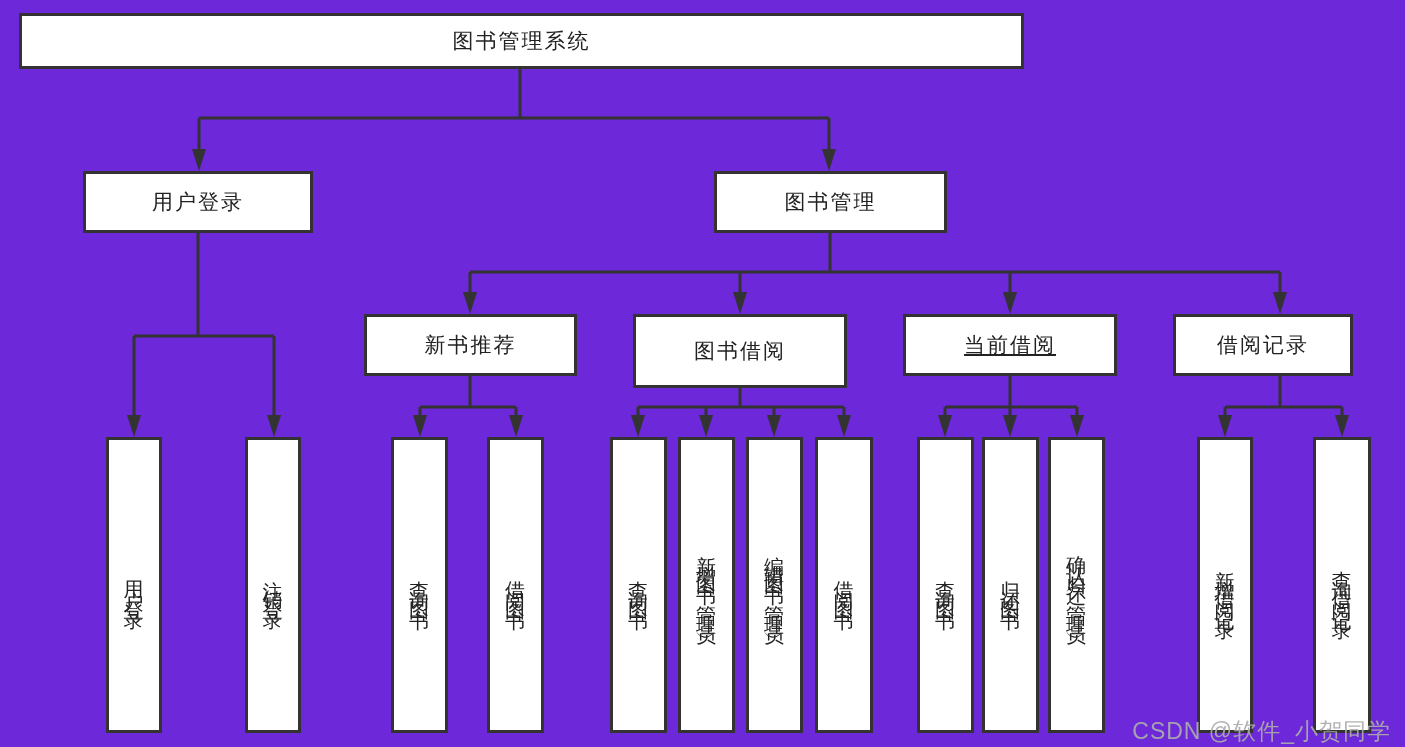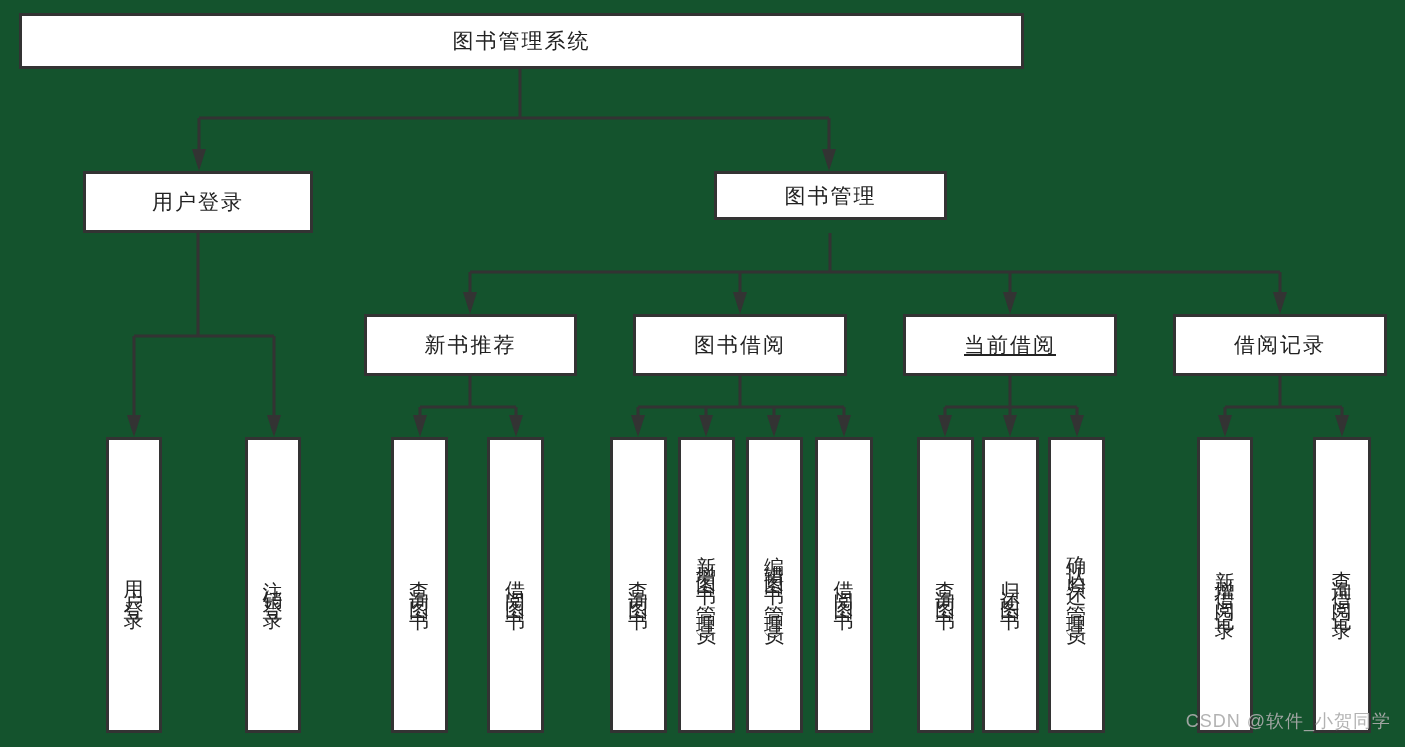--- a/index.html
+++ b/index.html
@@ -1,20 +1,20 @@
 <!DOCTYPE html>
 <html><head>
 <meta charset="utf-8">
 <style>
   html, body { margin: 0; padding: 0; background: #ffffff; }
   #stage {
     position: relative;
     width: 1405px;
     height: 747px;
-    background: #14532d;
+    background: #6d28d9;
     font-family: "Liberation Sans", "DejaVu Sans", sans-serif;
     overflow: hidden;
   }
   #edges {
     position: absolute;
     left: 0; top: 0;
     width: 1405px; height: 747px;
     z-index: 1;
   }
   .node {
@@ -33,22 +33,22 @@
   .leaf .vtext {
     writing-mode: vertical-rl;
     line-height: 1;
     font-size: 20px;
     letter-spacing: 10px;
     color: #222222;
   }
   #watermark {
     position: absolute;
     right: 14px;
-    bottom: 14px;
-    font-size: 18px;
+    bottom: 0;
+    font-size: 23px;
     letter-spacing: 1px;
     color: rgba(171, 171, 171, 0.92);
     white-space: nowrap;
     z-index: 5;
     pointer-events: none;
   }
 </style>
 </head>
 <body>
 
@@ -94,34 +94,34 @@
     </g>
   </svg>
 
   <div class="node hnode" style="left:19px; top:13px; width:1005px; height:56px;">
     <span>图书管理系统</span>
   </div>
 
   <div class="node hnode" style="left:83px; top:171px; width:230px; height:62px;">
     <span>用户登录</span>
   </div>
-  <div class="node hnode" style="left:714px; top:171px; width:233px; height:49px;">
+  <div class="node hnode" style="left:714px; top:171px; width:233px; height:62px;">
     <span>图书管理</span>
   </div>
 
   <div class="node hnode" style="left:364px; top:314px; width:213px; height:62px;align-items:center;">
     <span>新书推荐</span>
   </div>
-  <div class="node hnode" style="left:633px; top:314px; width:214px; height:62px;">
+  <div class="node hnode" style="left:633px; top:314px; width:214px; height:74px;">
     <span>图书借阅</span>
   </div>
   <div class="node hnode" style="left:903px; top:314px; width:214px; height:62px;text-decoration:underline;">
     <span>当前借阅</span>
   </div>
-  <div class="node hnode" style="left:1173px; top:314px; width:214px; height:62px;">
+  <div class="node hnode" style="left:1173px; top:314px; width:180px; height:62px;">
     <span>借阅记录</span>
   </div>
 
   <div class="node leaf" style="left:106px; width:56px;">
     <span class="vtext">用户登录</span>
   </div>
   <div class="node leaf" style="left:245px; width:56px;">
     <span class="vtext">注销登录</span>
   </div>
 

